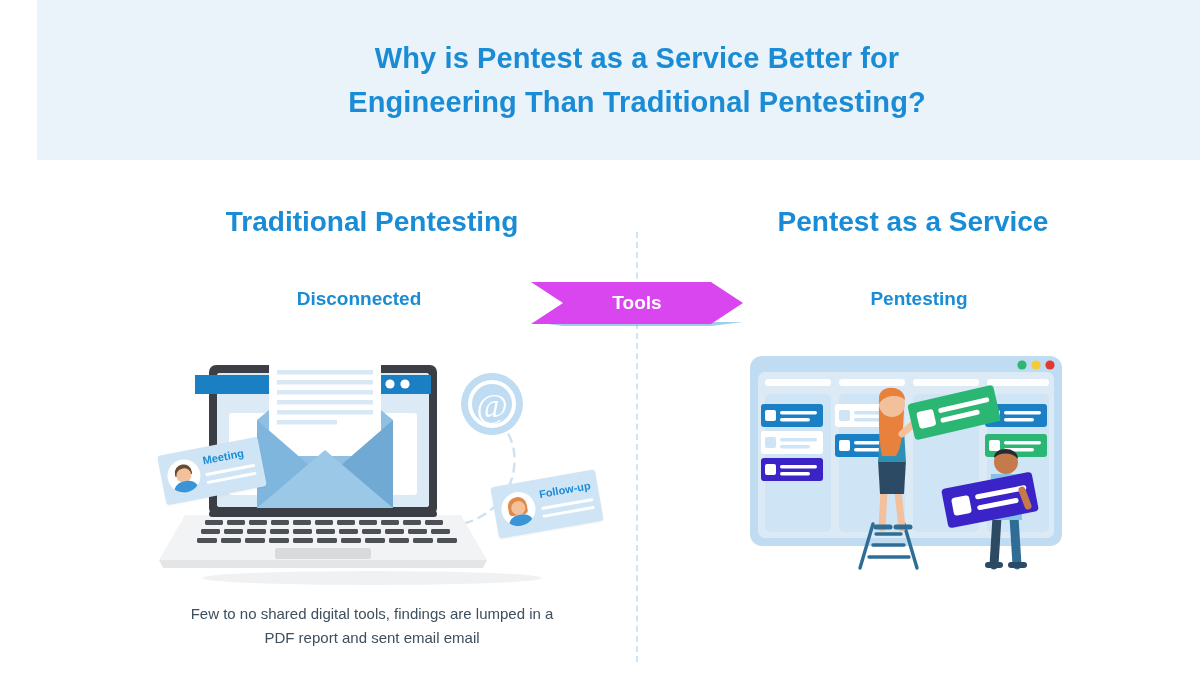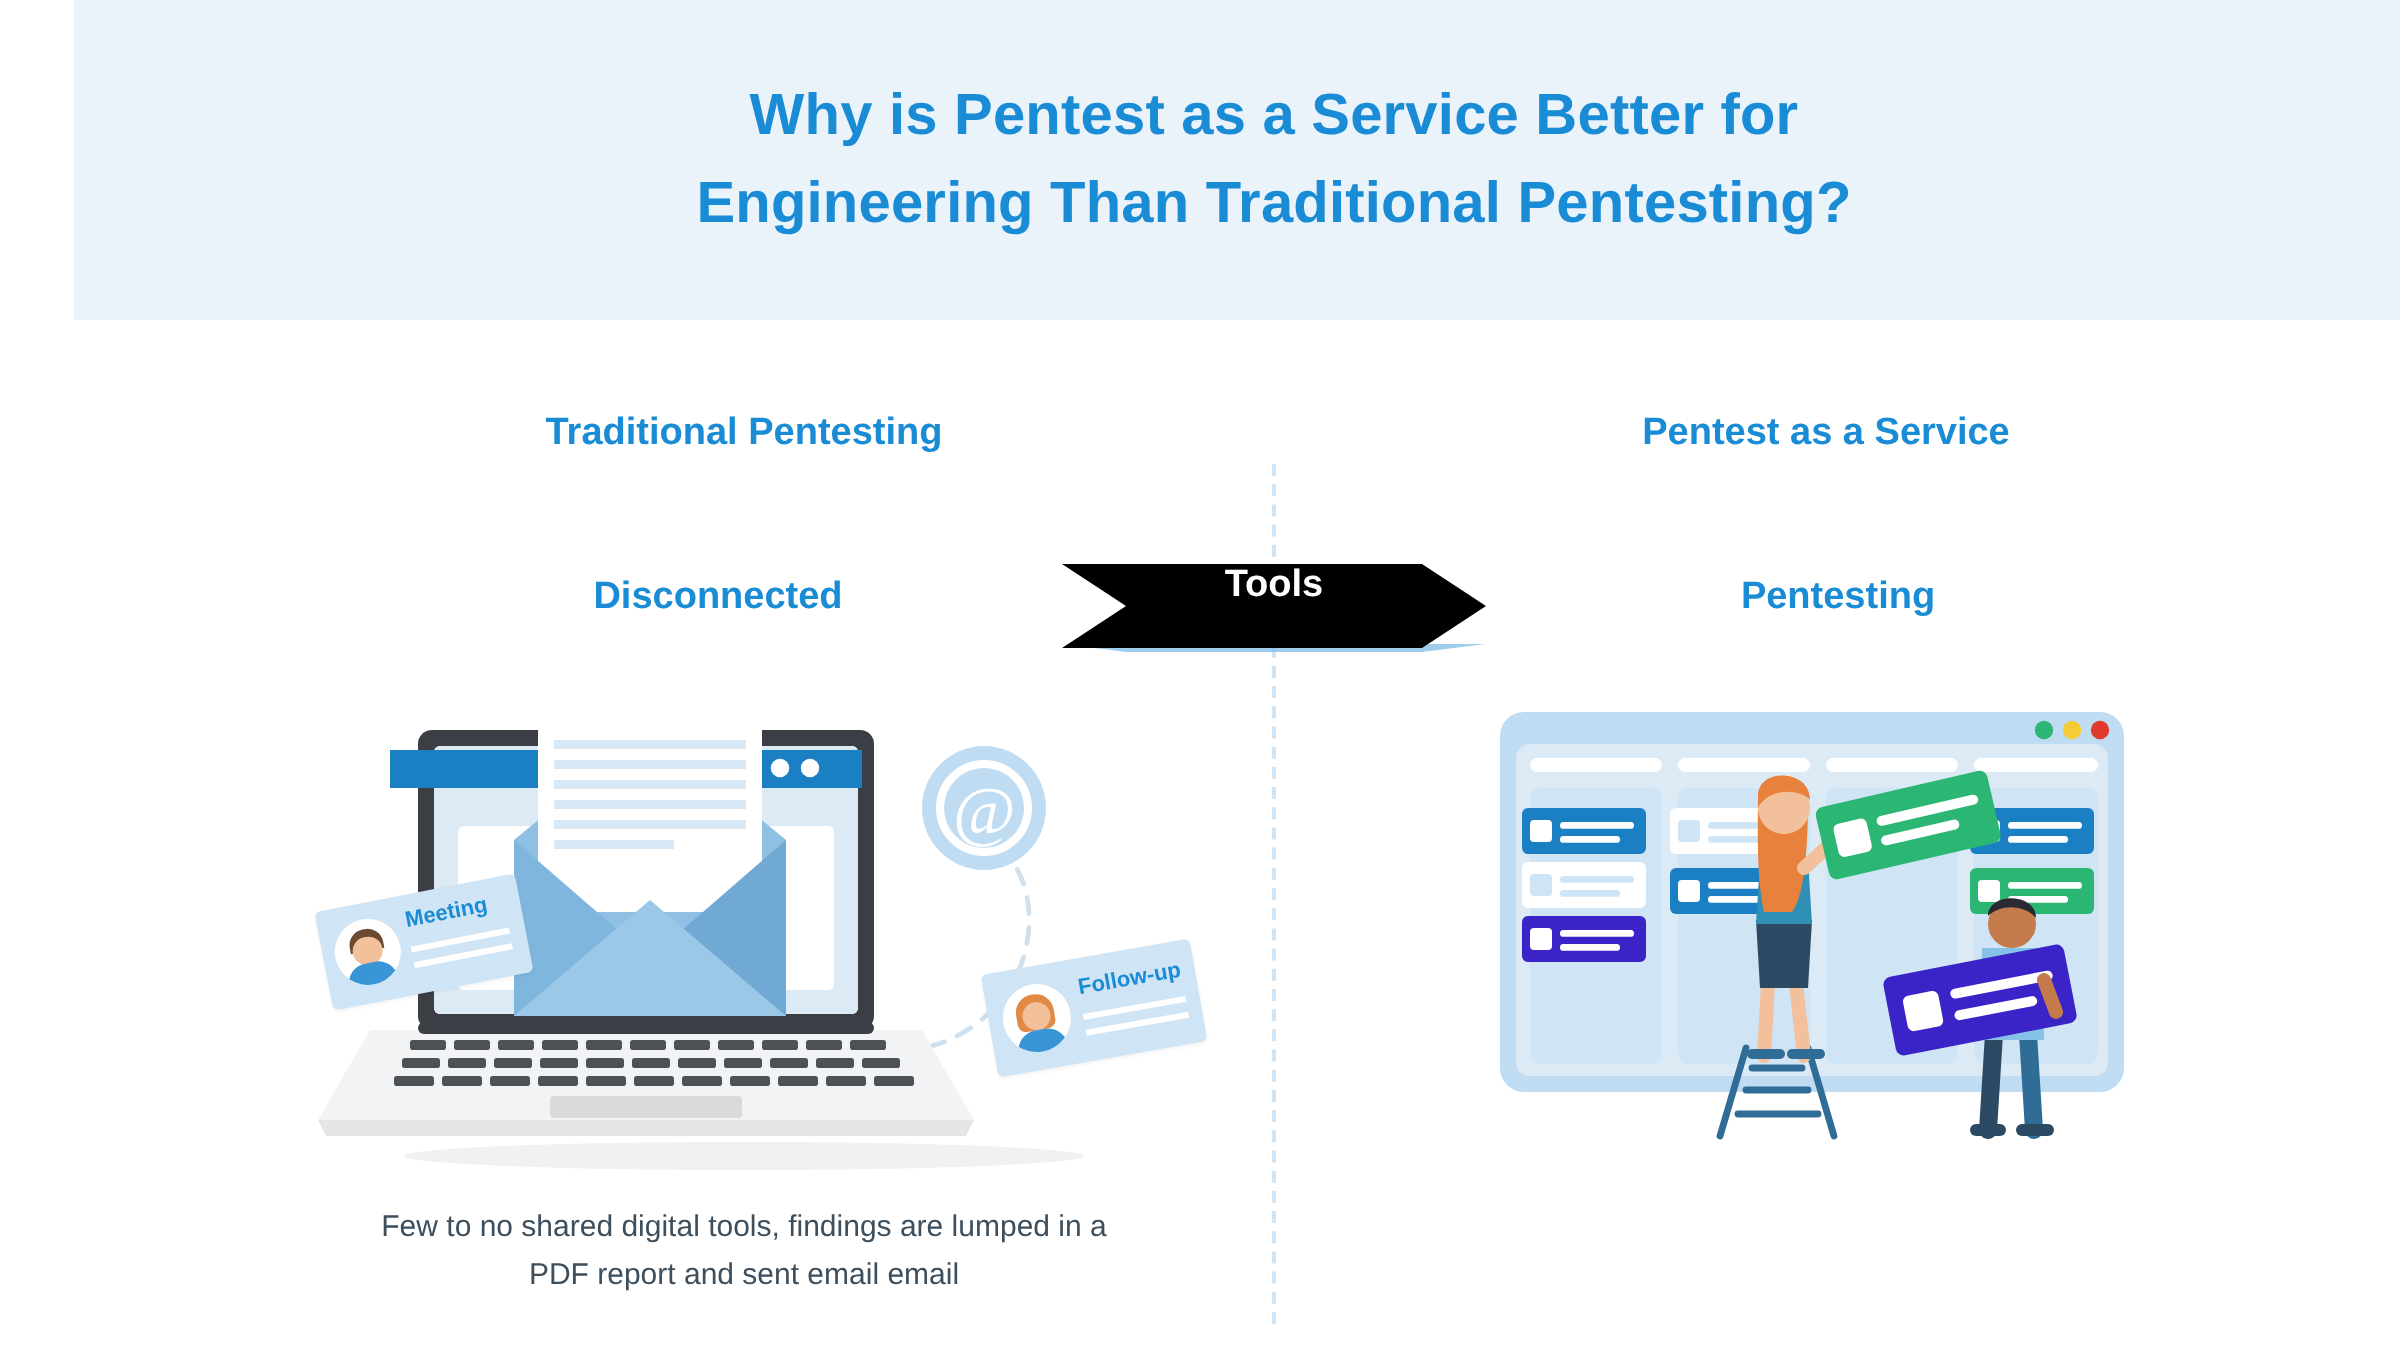--- a/index.html
+++ b/index.html
@@ -53,21 +53,21 @@
     border-left: 2px dashed #cfe4f4;
   }
 
   
   .col-head {
     position: absolute;
     top: 206px;
     width: 520px;
     text-align: center;
     color: #1a8cd5;
-    font-size: 19px;
+    font-size: 28px;
     font-weight: bold;
   }
   .col-head.left  { left: 75px; }
   .col-head.right { left: 616px; }
 
   .col-sub {
     position: absolute;
     top: 288px;
     width: 420px;
     text-align: center;
@@ -77,24 +77,25 @@
   }
   .col-sub.left  { left: 112px; }
   .col-sub.right { left: 672px; }
 
   
   .ribbon {
     position: absolute;
     left: 494px; top: 282px;
     width: 212px;
     height: 42px;
-    background: #000000;
+    background: #d946ef;
     -webkit-clip-path: polygon(0 0, 32px 50%, 0 100%, 180px 100%, 212px 50%, 180px 0);
     clip-path: polygon(0 0, 32px 50%, 0 100%, 180px 100%, 212px 50%, 180px 0);
     display: flex;
+    align-items: center;
     justify-content: center;
   }
   .ribbon-label {
     color: #ffffff;
     font-size: 19px;
     font-weight: bold;
   }
   .ribbon-shadow {
     position: absolute;
     left: 494px; top: 322px;

